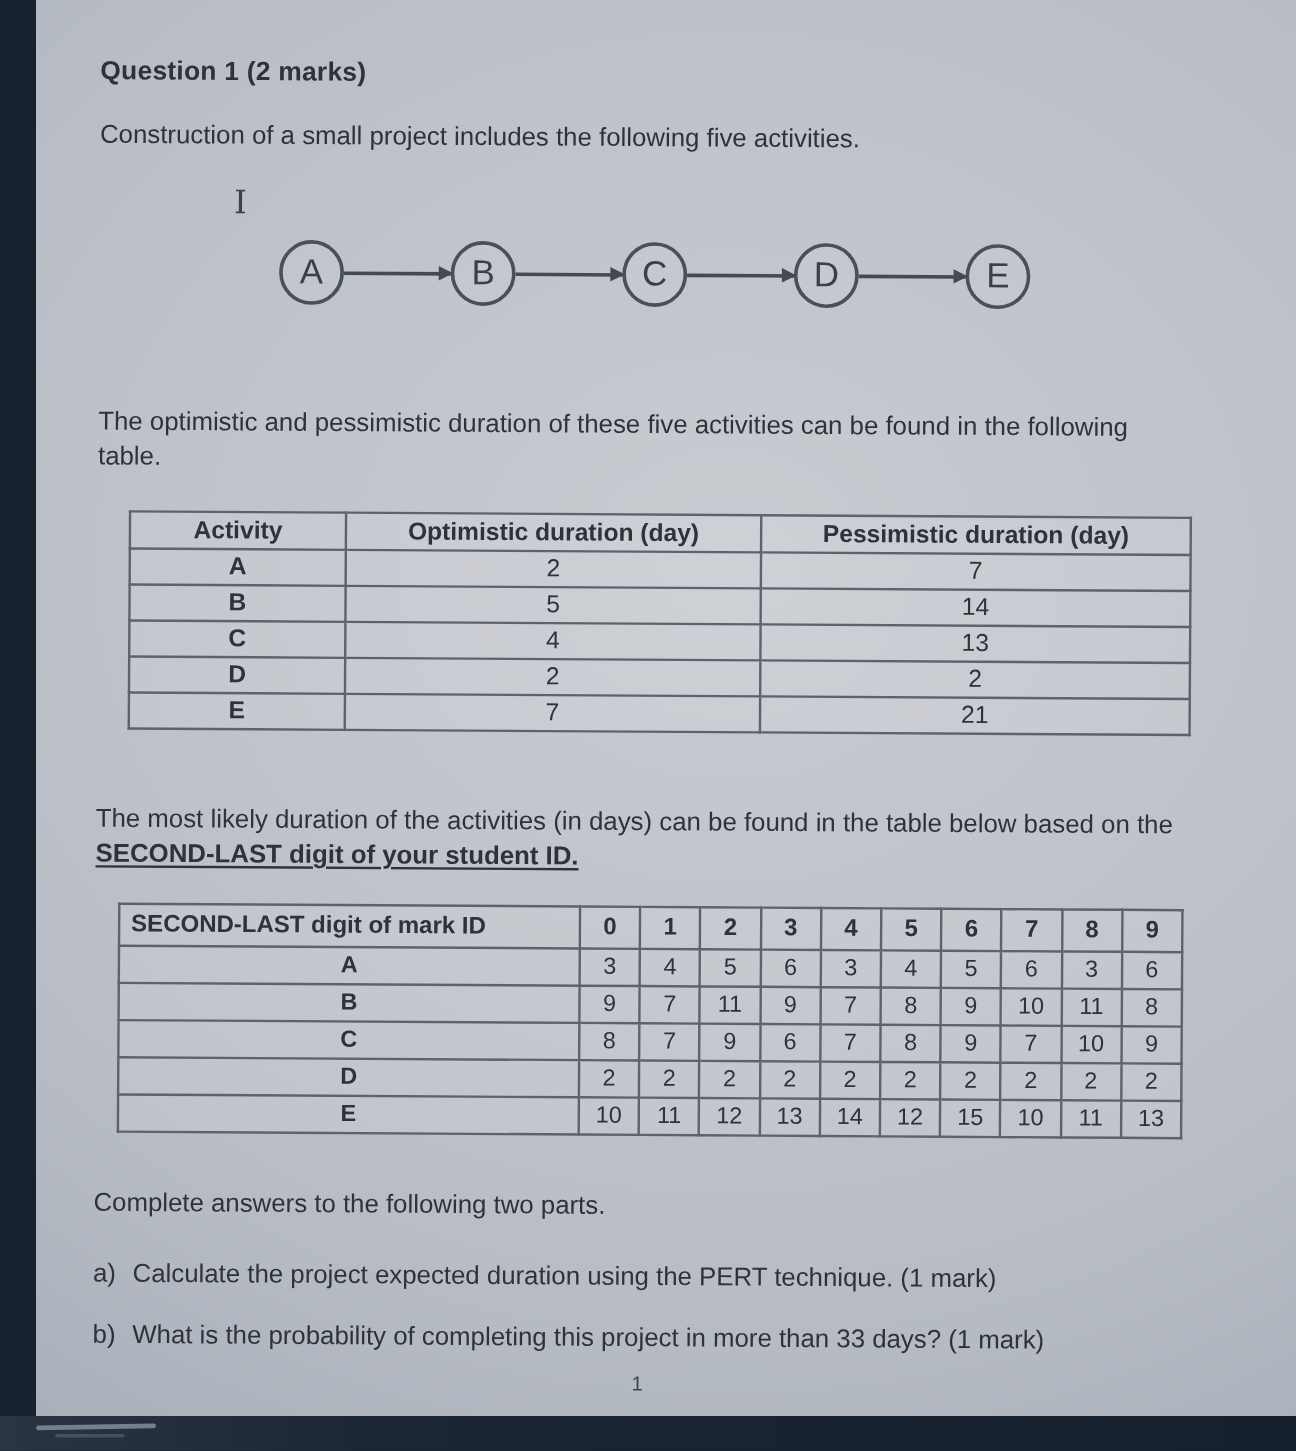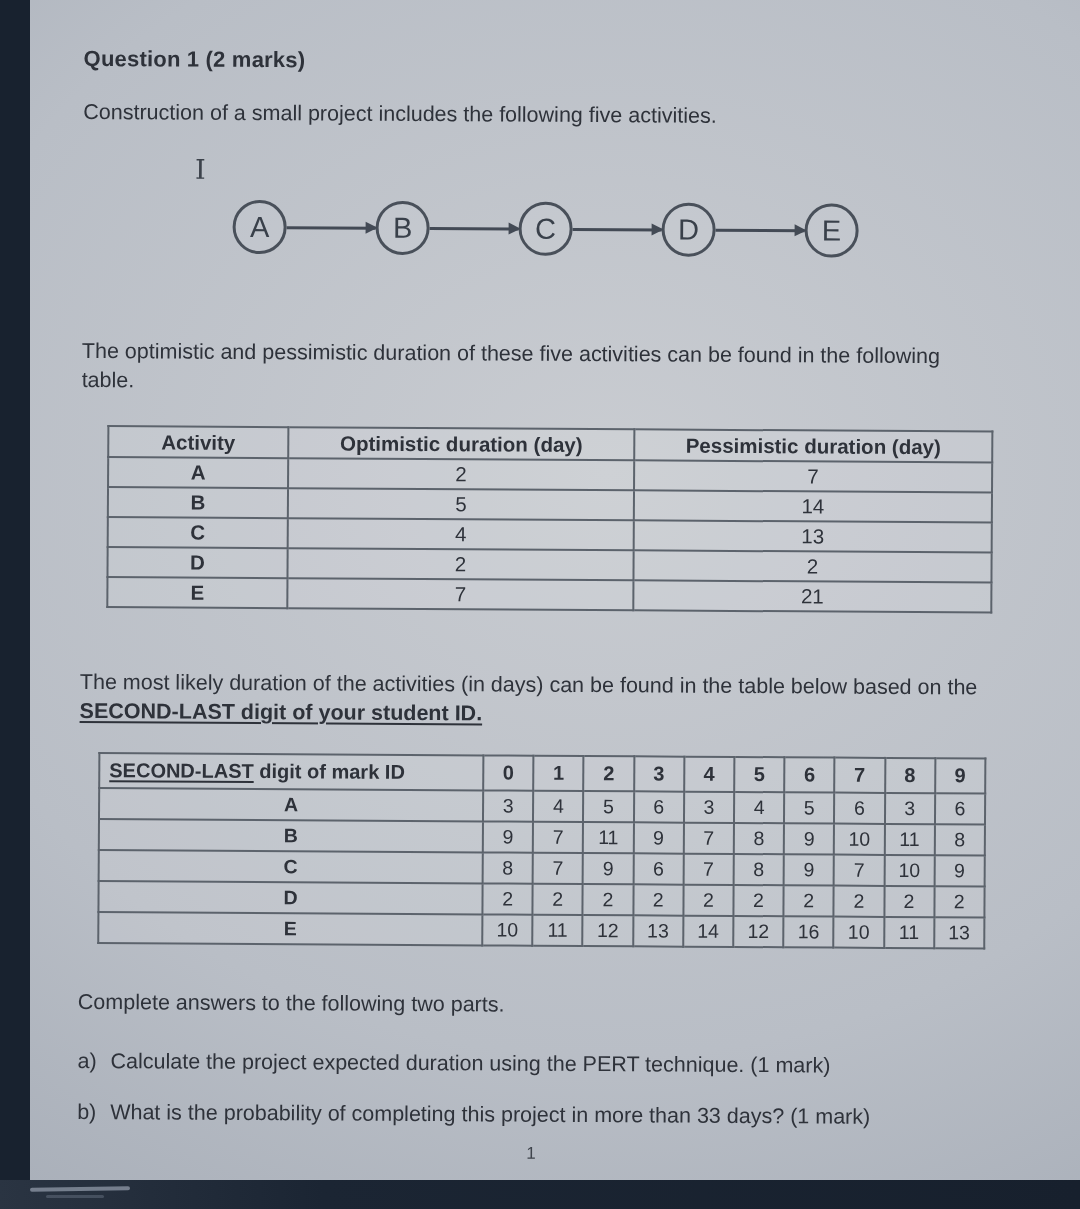--- a/index.html
+++ b/index.html
@@ -41,21 +41,21 @@
   .t1{margin:30px 0 0 26px;width:884px;}
   .t1 th{font-weight:bold;height:31px;font-size:20.5px;}
   .t1 td{height:30px;font-size:20.5px;}
   .t1 .c0{width:180px;} .t1 .c1{width:346px;} .t1 .c2{width:358px;}
   .t1 td.act{font-weight:bold;}
   .t2{margin:26px 0 0 19px;width:888px;}
   .t2 th{height:35px;font-weight:bold;font-size:20px;}
   .t2 td{height:31px;font-size:19.5px;}
   .t2 .idcol{width:384px;text-align:left;padding-left:9px;}
   .t2 td.act{font-weight:bold;}
-  .ul{text-decoration:underline;text-decoration-thickness:2px;text-underline-offset:3px;}
+  .ul{text-decoration-thickness:2px;text-underline-offset:3px;}
 
   
   .closing{margin-top:44px;}
   .part{font-size:21.5px;margin-top:32px;white-space:nowrap;}
   .part .plabel{display:inline-block;width:33px;}
   .part.second{margin-top:26px;}
   .pagenum{margin-top:16px;text-align:center;font-size:17px;color:#3f444c;}
 
   
   .bottom-strip{position:absolute;left:0;right:0;bottom:0;height:29px;
@@ -205,21 +205,21 @@
         <td>2</td>
       </tr>
       <tr>
         <td class="act">E</td>
         <td>10</td>
         <td>11</td>
         <td>12</td>
         <td>13</td>
         <td>14</td>
         <td>12</td>
-        <td>16</td>
+        <td>15</td>
         <td>10</td>
         <td>11</td>
         <td>13</td>
       </tr>
     </tbody>
       </table>
 
     <p class="bodytext closing">Complete answers to the following two parts.</p>
 
     <p class="part"><span class="plabel">a)</span><span>Calculate the project expected duration using the PERT technique. (1 mark)</span></p>

